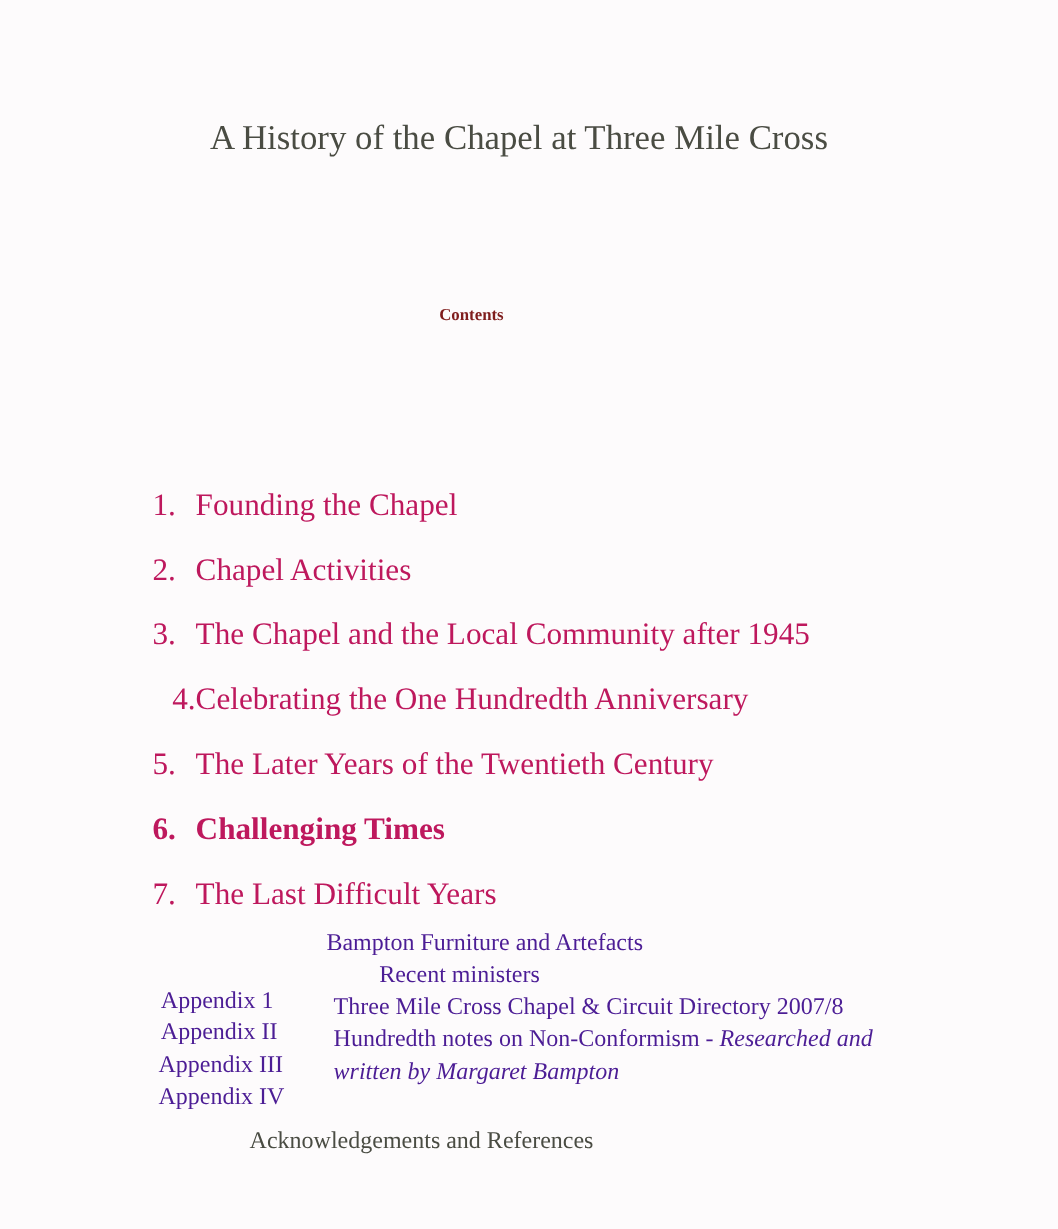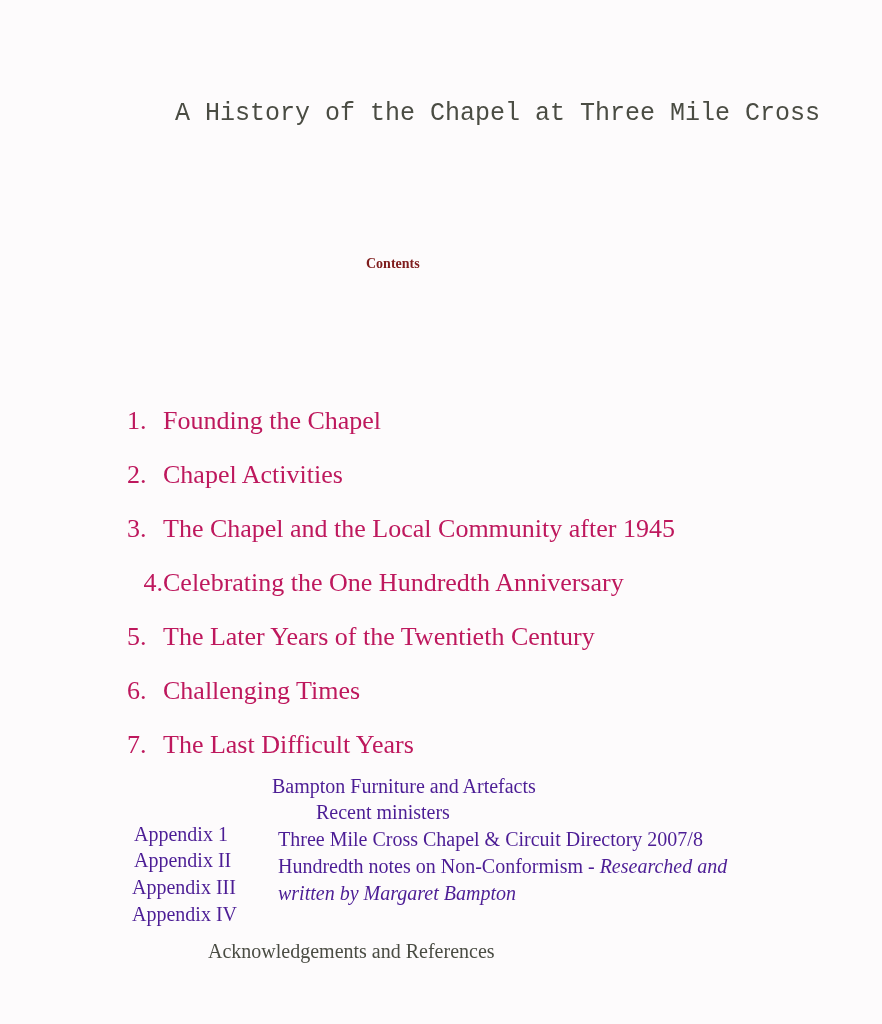--- a/index.html
+++ b/index.html
@@ -18,24 +18,23 @@
     .page {
       position: absolute;
       left: 0; top: 0;
       width: 882px;
       height: 1024px;
     }
     .doc-title {
       position: absolute;
       left: 175px;
       top: 99px;
-      font-size: 25px;
+      font-size: 29px;
       white-space: nowrap;
       color: #4a4c43;
-      font-family: Liberation Mono, monospace;
     }
     .contents-heading {
       position: absolute;
       left: 366px;
       top: 256px;
       font-size: 14px;
       font-weight: bold;
       white-space: nowrap;
       color: #7f1d1d;
     }
@@ -98,21 +97,21 @@
     </div>
     <div class="chapter" style="top:476px;">
       <span class="num">3.</span><span>The Chapel and the Local Community after 1945</span>
     </div>
     <div class="chapter" style="top:530px;text-align:right;">
       <span class="num">4.</span><span>Celebrating the One Hundredth Anniversary</span>
     </div>
     <div class="chapter" style="top:584px;">
       <span class="num">5.</span><span>The Later Years of the Twentieth Century</span>
     </div>
-    <div class="chapter" style="top:638px;">
+    <div class="chapter" style="top:638px;font-weight:bold;">
       <span class="num">6.</span><span>Challenging Times</span>
     </div>
     <div class="chapter" style="top:692px;">
       <span class="num">7.</span><span>The Last Difficult Years</span>
     </div>
   </div>
 
   <div>
     <div class="appendix" style="left:134px; top:773px;">
       <span class="app-label">Appendix 1</span>

